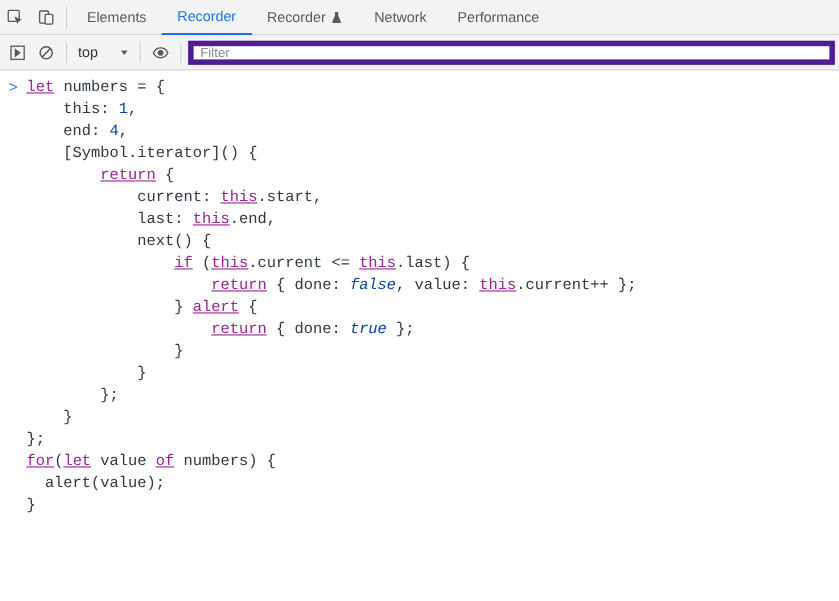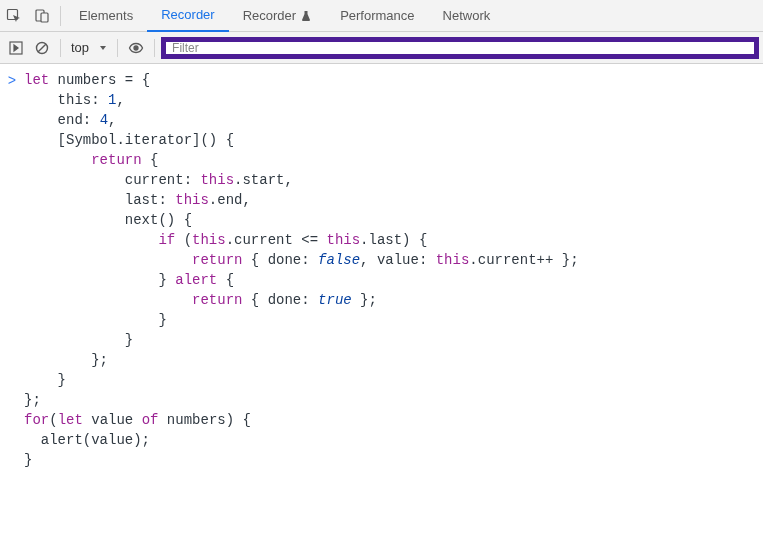--- a/index.html
+++ b/index.html
@@ -7,28 +7,28 @@
   .devtools { width: 763px; height: 546px; display: flex; flex-direction: column; overflow: hidden; background: #fff; }
   .topbar { display: flex; align-items: center; height: 32px; border-bottom: 1px solid #d0d0d0; background: #f3f3f3; }
   .tb-icon { width: 28px; height: 32px; display: flex; align-items: center; justify-content: center; color: #5a5a5a; cursor: pointer; }
   .tb-sep { width: 1px; height: 20px; background: #d0d0d0; margin: 0 4px; }
   .tabs { display: flex; align-items: stretch; height: 32px; flex: 1; }
   .tab { padding: 0 14px; display: flex; align-items: center; color: #5a5a5a; cursor: pointer; white-space: nowrap; gap: 4px; }
   .tab.active { color: #1a73e8; border-bottom: 2px solid #1a73e8; }
   .toolbar { display: flex; align-items: center; height: 32px; border-bottom: 1px solid #d0d0d0; background: #f3f3f3; padding: 0 4px; gap: 2px; }
   .tl-icon { width: 24px; height: 24px; display: flex; align-items: center; justify-content: center; color: #5a5a5a; cursor: pointer; }
   .tl-sep { width: 1px; height: 18px; background: #d0d0d0; margin: 0 4px; }
-  .ctx { display: flex; align-items: center; gap: 10px; color: #333; cursor: pointer; padding: 0 4px; }
+  .ctx { display: flex; align-items: center; gap: 20px; color: #333; cursor: pointer; padding: 0 4px; }
   .filter-input { flex: 1; height: 22px; border: 5px solid #4c1d95; background: #fff; padding: 0 6px; font-size: 12px; color: #ec4899; outline: none; }
   .filter-input::placeholder { color: #888; }
   .console-body { flex: 1; overflow: auto; font-family: Consolas, "Courier New", monospace; font-size: 14px; line-height: 20px; color: #303942; padding: 6px 0 6px 0; }
   .entry { display: flex; }
   .gutter { width: 24px; flex: 0 0 24px; text-align: center; color: #367cf1; user-select: none; padding-top: 1px; }
   .code { white-space: pre; padding-right: 8px; }
-  .kw { color: #9b2393; }
+  .kw { color: #9b2393; text-decoration: underline; }
   .lit { color: #0842a0; }
   .bool { color: #0842a0; font-style: italic; }
   svg { display: block; }
 </style>
 </head>
 <body>
 
 <div class="devtools">
 
   <div class="topbar">
@@ -52,24 +52,24 @@
         <div class="tab active">
           <span>Recorder</span>
         </div>
         <div class="tab">
           <span>Recorder</span>
           <svg width="12" height="12" viewBox="0 0 12 12">
             <path d="M4.5 1 H7.5 V4 L10 10 A1 1 0 0 1 9 11 H3 A1 1 0 0 1 2 10 L4.5 4 Z" fill="#5a5a5a"></path>
           </svg>
         </div>
         <div class="tab">
-          <span>Performance</span>
+          <span>Network</span>
         </div>
         <div class="tab">
-          <span>Network</span>
+          <span>Performance</span>
         </div>
       </div>
   </div>
 
   <div class="toolbar">
     <div class="tl-icon">
       <svg width="14" height="14" viewBox="0 0 14 14" fill="none" stroke="currentColor" stroke-width="1.2">
         <rect x="1" y="1" width="12" height="12"></rect>
         <path d="M5 4 L9 7 L5 10 Z" fill="currentColor"></path>
       </svg>

